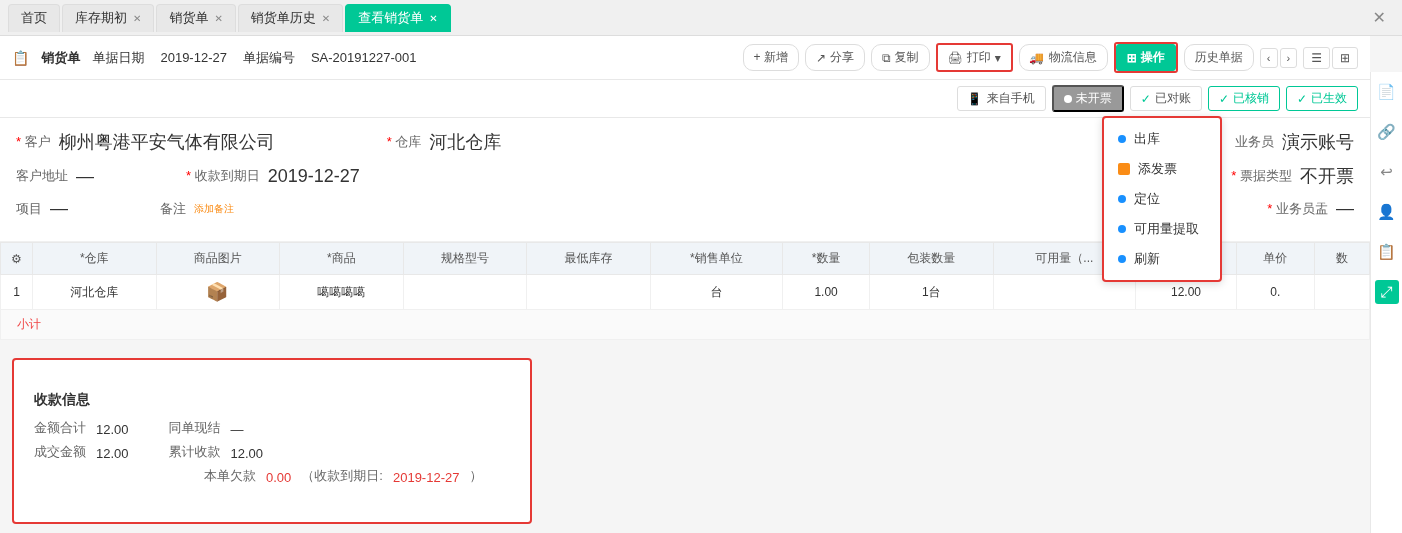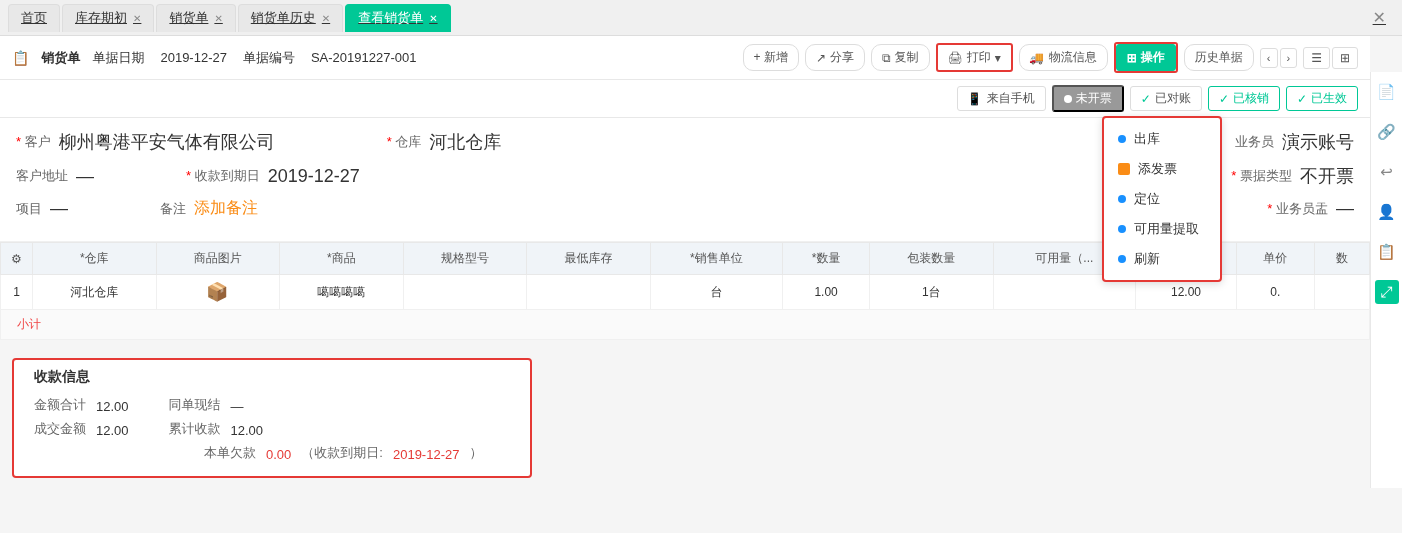--- a/index.html
+++ b/index.html
@@ -1,21 +1,21 @@
 <!DOCTYPE html>
 <html><head>
   <meta charset="utf-8">
   <style>
     * { box-sizing: border-box; margin: 0; padding: 0; }
     body { font-family: "Microsoft YaHei", Arial, sans-serif; font-size: 13px; background: #f5f5f5; color: #333; }
 
     
     .tab-bar {
       display: flex; align-items: center; background: #f0f0f0; border-bottom: 1px solid #ddd;
-      height: 36px; padding: 0 8px; gap: 2px; text-decoration: underline;
+      height: 36px; padding: 0 8px; gap: 2px;
     }
     .tab-item {
       display: flex; align-items: center; padding: 0 12px; height: 28px; border-radius: 4px 4px 0 0;
       cursor: pointer; font-size: 13px; gap: 6px; background: #e8e8e8; border: 1px solid #ddd; border-bottom: none;
     }
     .tab-item.active { background: #fff; border-color: #ddd; }
     .tab-item.highlight { background: #00c896; color: #fff; border-color: #00c896; }
     .tab-close { font-size: 10px; cursor: pointer; color: #888; }
     .tab-item.highlight .tab-close { color: #fff; }
     .tab-spacer { flex: 1; }
@@ -48,34 +48,34 @@
     .btn-sold { display: flex; align-items: center; gap: 4px; padding: 3px 10px; border-radius: 3px; background: #fff; border: 1px solid #00c896; cursor: pointer; font-size: 12px; color: #00c896; }
     .btn-effect { display: flex; align-items: center; gap: 4px; padding: 3px 10px; border-radius: 3px; background: #fff; border: 1px solid #00c896; cursor: pointer; font-size: 12px; color: #00c896; }
 
     
     .form-area { background: #fff; padding: 12px 16px; border-bottom: 1px solid #f0f0f0; }
     .form-row { display: flex; align-items: center; margin-bottom: 10px; gap: 32px; }
     .form-field { display: flex; align-items: center; gap: 8px; }
     .form-label { color: #666; font-size: 13px; white-space: nowrap; }
     .form-label.required::before { content: "* "; color: red; }
     .form-value { color: #333; font-size: 18px; }
-    .form-add-btn { color: #fa8c16; cursor: pointer; font-size: 16px; }
+    .form-add-btn { color: #fa8c16; cursor: pointer; font-size: 10px; }
 
     
     .table-wrap { background: #fff; overflow-x: auto; }
     table { width: 100%; border-collapse: collapse; font-size: 12px; }
     thead tr { background: #f0f4f8; }
     thead th { padding: 7px 8px; border: 1px solid #e8e8e8; text-align: center; color: #555; font-weight: normal; white-space: nowrap; }
     tbody tr td { padding: 6px 8px; border: 1px solid #f0f0f0; text-align: center; color: #333; }
     tbody tr.subtotal td { background: #fafafa; color: #ef4444; font-size: 12px; }
 
     
     .payment-box {
       border: 2px solid #e53935; border-radius: 4px; background: #fff;
-      padding: 8px 20px; margin: 10px 12px; display: inline-block; min-width: 520px;
+      padding: 31px 20px; margin: 10px 12px; display: inline-block; min-width: 520px;
     }
     .payment-title { font-weight: bold; font-size: 14px; margin-bottom: 10px; }
     .payment-row { display: flex; gap: 40px; margin-bottom: 6px; font-size: 13px; }
     .payment-item { display: flex; gap: 10px; align-items: flex-end; }
     .payment-key { color: #666; }
     .payment-val { color: #333; }
     .payment-red { color: #e53935; }
 
     
     .right-sidebar {

